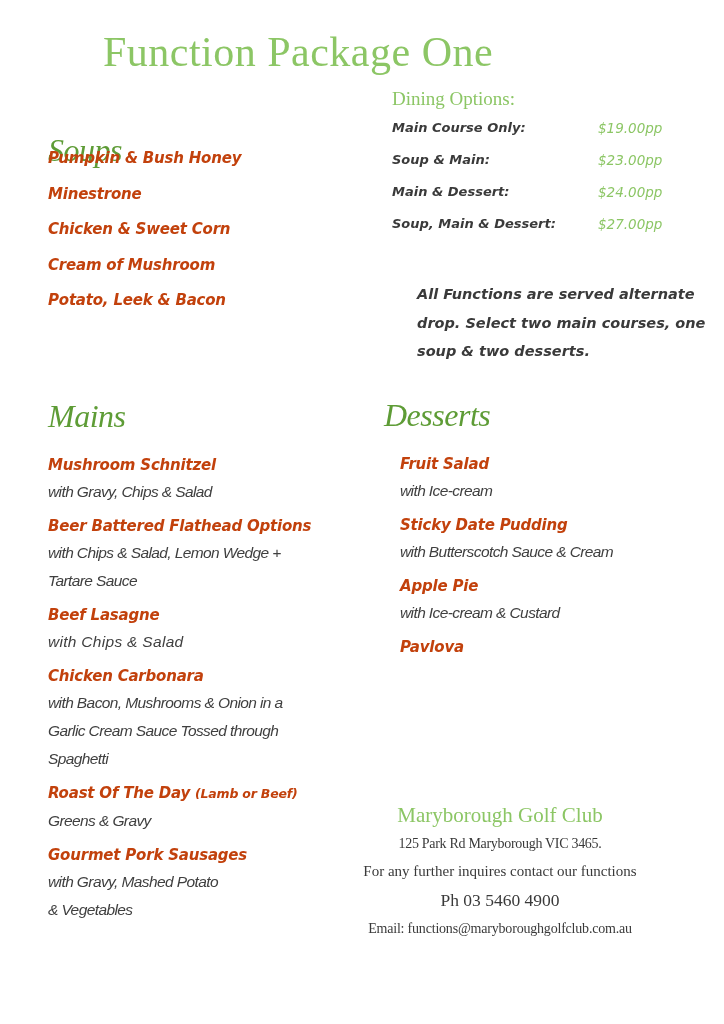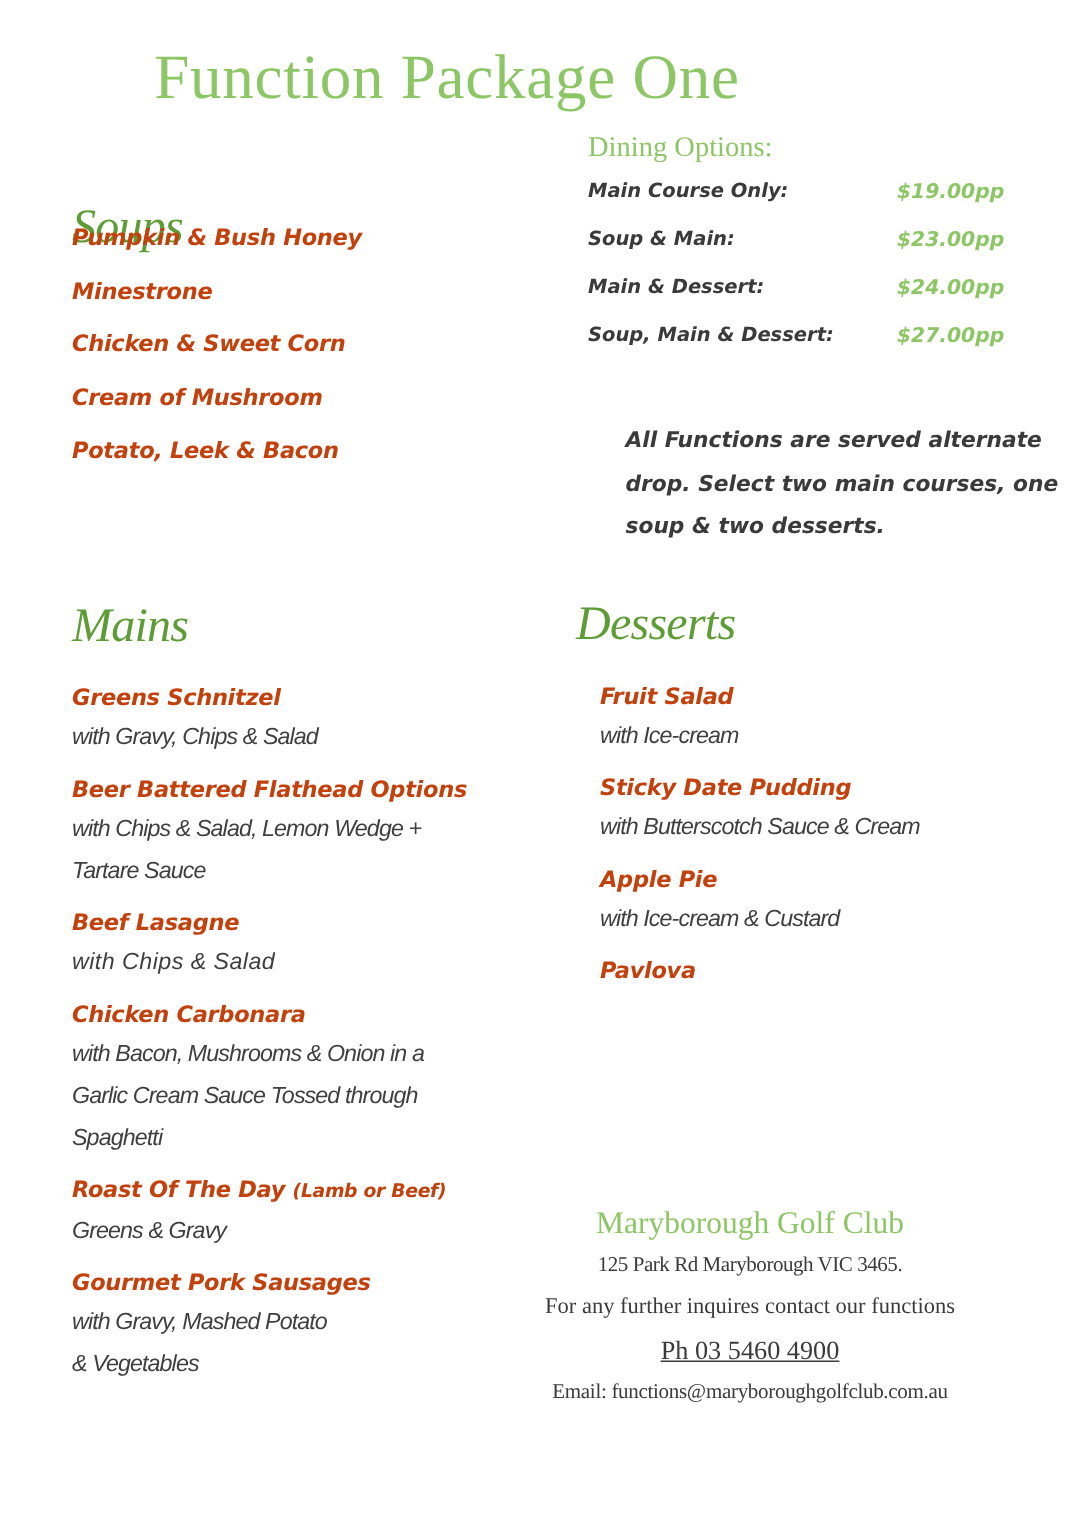--- a/index.html
+++ b/index.html
@@ -40,21 +40,21 @@
     .dining-table { position: absolute; left: 392px; top: 120px; width: 290px; }
     .dining-row { position: relative; height: 32px; }
     .dining-label {
       position: absolute; left: 0; top: 0;
       font-family: "DejaVu Sans", "Liberation Sans", sans-serif;
       font-style: italic; font-weight: bold; font-size: 13px; color: #3a3a3a;
     }
     .dining-price {
       position: absolute; left: 206px; top: 0;
       font-family: "DejaVu Sans", "Liberation Sans", sans-serif;
-      font-style: italic; font-weight: bold; font-size: 13.5px; color: #8cc665;
+      font-style: italic; font-weight: normal; font-size: 13.5px; color: #8cc665;
     }
 
     .note {
       position: absolute; left: 384px; top: 280px; width: 300px;
       font-family: "DejaVu Sans", "Liberation Sans", sans-serif;
       font-style: italic; font-weight: bold; font-size: 14.5px; line-height: 28.5px; color: #3a3a3a; margin-left: 33px;
     }
 
     .mains-list { position: absolute; left: 48px; top: 452px; width: 300px; }
     .desserts-list { position: absolute; left: 400px; top: 451px; width: 320px; }
@@ -62,21 +62,21 @@
     .menu-item .item-name { line-height: 26px; }
     .menu-item .item-desc { line-height: 28px; }
 
     .club {
       position: absolute; left: 330px; width: 340px; top: 800px; text-align: center;
       font-family: "Liberation Serif", "DejaVu Serif", serif; color: #3a3a3a;
     }
     .club-name { font-size: 21px; color: #8cc665; line-height: 30px; }
     .club-addr { font-size: 14px; line-height: 27px; letter-spacing: -0.3px; }
     .club-inq { font-size: 15px; line-height: 28px; }
-    .club-phone { font-size: 17.5px; line-height: 30px; text-decoration: underline; }
+    .club-phone { font-size: 17.5px; line-height: 30px; }
     .club-email { font-size: 14px; line-height: 28px; letter-spacing: -0.2px; }
   </style>
 </head>
 <body>
 
 <div class="title">Function Package One</div>
 
 <div class="section-heading" style="left:48px; top:92px;margin-top:40px;">Soups</div>
 <div class="soups-list">
   <div class="item-name">Pumpkin &amp; Bush Honey</div>
@@ -104,21 +104,21 @@
     <span class="dining-label">Soup, Main &amp; Dessert:</span>
     <span class="dining-price">$27.00pp</span>
   </div>
 </div>
 
 <div class="note">All Functions are served alternate drop. Select two main courses, one soup &amp; two desserts.</div>
 
 <div class="section-heading" style="left:48px; top:398px;">Mains</div>
 <div class="mains-list">
   <div class="menu-item">
-    <div class="item-name">Greens Schnitzel</div>
+    <div class="item-name">Mushroom Schnitzel</div>
     <div class="item-desc">with Gravy, Chips &amp; Salad</div>
   </div>
   <div class="menu-item">
     <div class="item-name">Beer Battered Flathead Options</div>
     <div class="item-desc">with Chips &amp; Salad, Lemon Wedge +</div>
     <div class="item-desc">Tartare Sauce</div>
   </div>
   <div class="menu-item">
     <div class="item-name">Beef Lasagne</div>
     <div class="item-desc wide">with Chips &amp; Salad</div>

